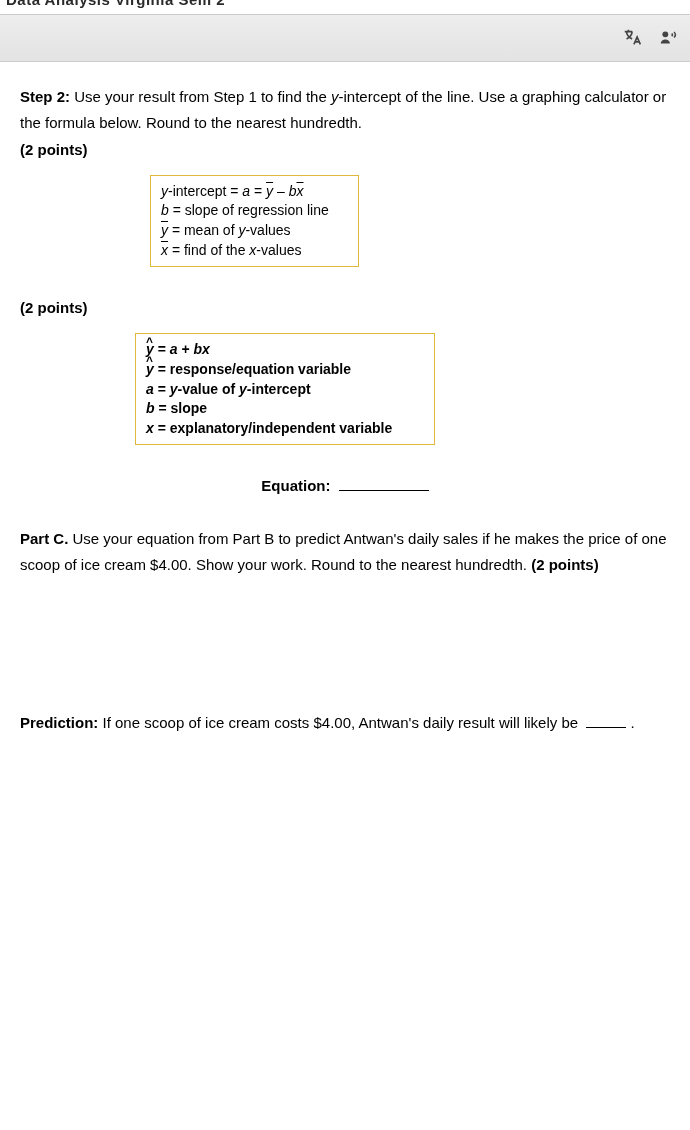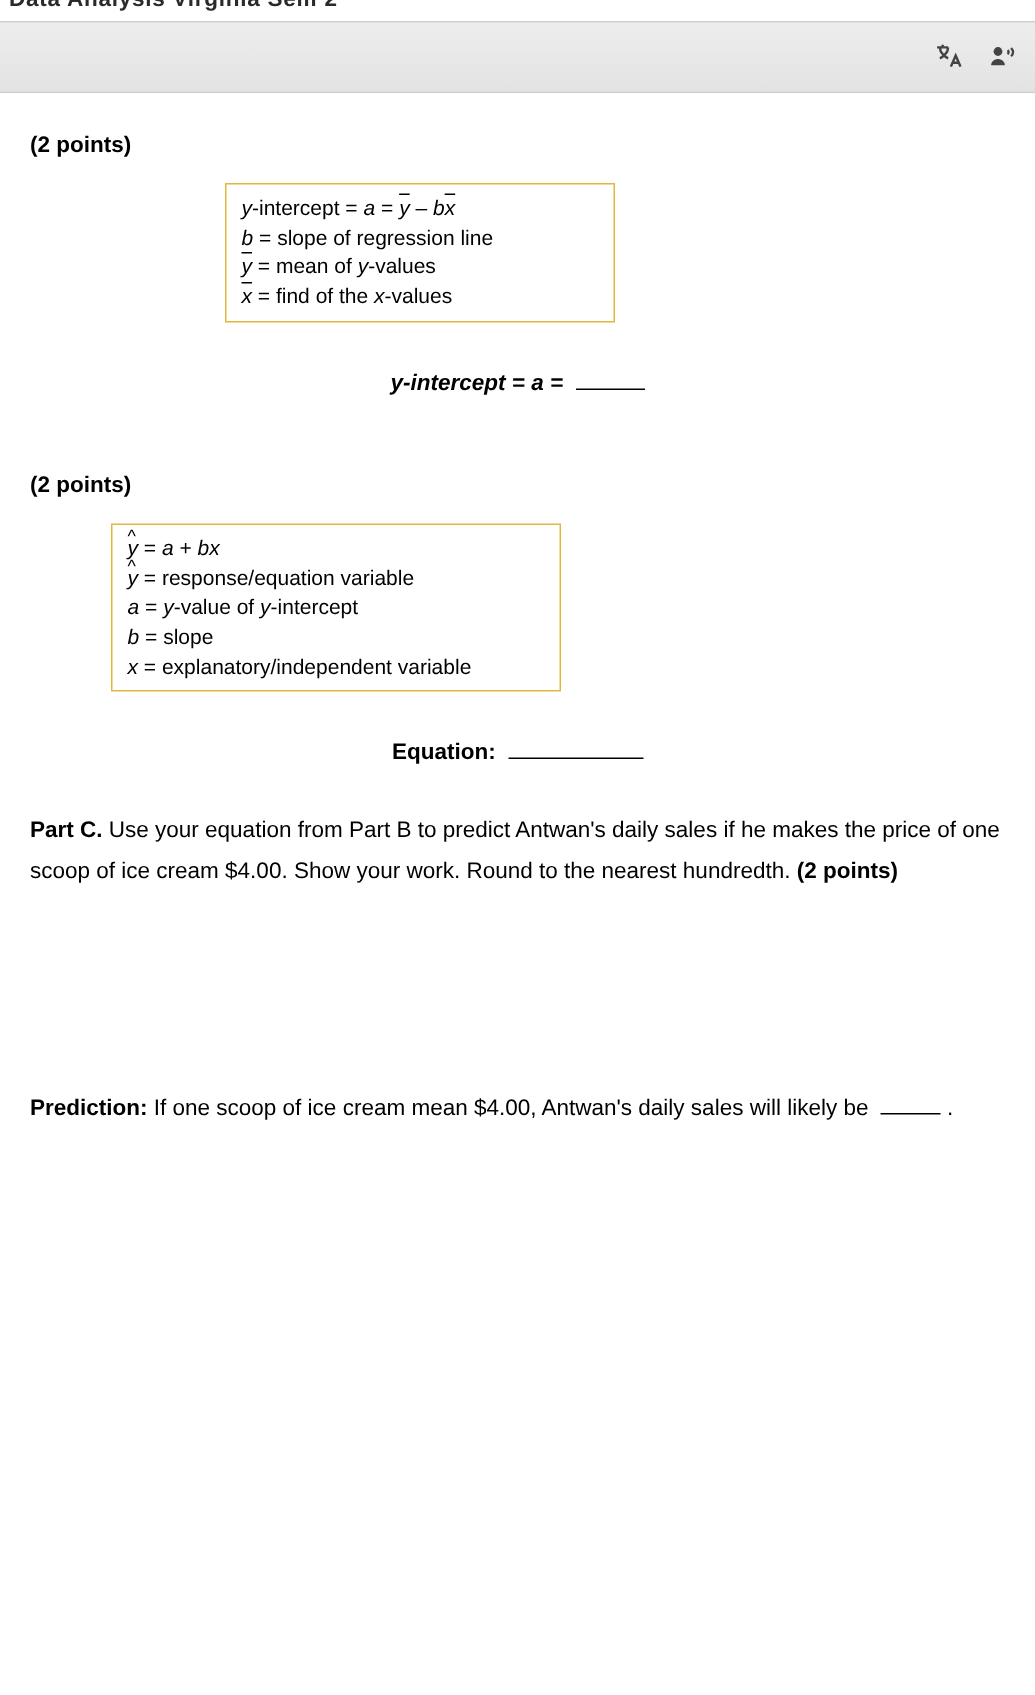--- a/index.html
+++ b/index.html
@@ -58,27 +58,28 @@
     .step-label {
       font-weight: bold;
     }
     .points {
       font-weight: bold;
     }
     .formula-box {
       border: 1px solid #e2b73e;
       padding: 6px 10px 6px 10px;
       margin: 12px auto 28px 130px;
-      width: 260px;
+      width: 209px;
       line-height: 1.4;
       font-size: 14px;
     }
     .formula-box-wide {
       width: 300px;
-      margin-left: 54px;
+      margin-left: 115px;
+      font-weight: bold;
     }
     .formula-line {
       display: block;
     }
     .italic {
       font-style: italic;
     }
     .bar-over {
       text-decoration: overline;
       font-style: italic;
@@ -150,40 +151,40 @@
       <path d="M3 18 c0 -3 3 -4.5 5 -4.5 s5 1.5 5 4.5 z"></path>
       <path d="M15 7 q1.5 1.5 0 3" fill="none" stroke="#444" stroke-width="1.6"></path>
       <path d="M17.5 5.5 q3 3 0 6" fill="none" stroke="#444" stroke-width="1.6"></path>
     </svg>
   </span>
 </div>
 
 <div class="content">
 
   <div class="step-block">
+    <p>
+      <span class="step-label">Step 2:</span><span> Use your result from Step 1 to find the </span><span class="italic">y</span><span>-intercept of the line. Use a graphing calculator or the formula below. Round to the nearest hundredth.</span>
+    </p>
     <p class="points">(2 points)</p>
 
     <div class="formula-box">
       <span class="formula-line">
         <span class="italic">y</span><span>-intercept = </span><span class="italic">a</span><span> = </span><span class="bar-over">y</span><span> – </span><span class="italic">b</span><span class="bar-over">x</span>
       </span>
       <span class="formula-line">
         <span class="italic">b</span><span> = slope of regression line</span>
       </span>
       <span class="formula-line">
         <span class="bar-over">y</span><span> = mean of </span><span class="italic">y</span><span>-values</span>
       </span>
       <span class="formula-line">
         <span class="bar-over">x</span><span> = find of the </span><span class="italic">x</span><span>-values</span>
       </span>
     </div>
 
-    <div class="centered-answer">
-      <span>y</span><span>-intercept = </span><span>a</span><span> = </span><span class="blank"></span>
-    </div>
   </div>
 
   <div class="step-block">
     <p class="points">(2 points)</p>
 
     <div class="formula-box formula-box-wide">
       <span class="formula-line">
         <span class="yhat hat">y</span><span> = </span><span class="italic">a</span><span> + </span><span class="italic">bx</span>
       </span>
       <span class="formula-line">
@@ -206,17 +207,17 @@
   </div>
 
   <div class="part-c">
     <p>
       <span class="step-label">Part C.</span><span> Use your equation from Part B to predict Antwan's daily sales if he makes the price of one scoop of ice cream $4.00. Show your work. Round to the nearest hundredth. </span><span class="points">(2 points)</span>
     </p>
   </div>
 
   <div class="prediction">
     <p>
-      <span class="step-label">Prediction:</span><span> If one scoop of ice cream mean $4.00, Antwan's daily sales will likely be </span><span class="blank blank-short"></span><span> .</span>
+      <span class="step-label">Prediction:</span><span> If one scoop of ice cream costs $4.00, Antwan's daily result will likely be </span><span class="blank blank-short"></span><span> .</span>
     </p>
   </div>
 
 </div>
 
 </body></html>

